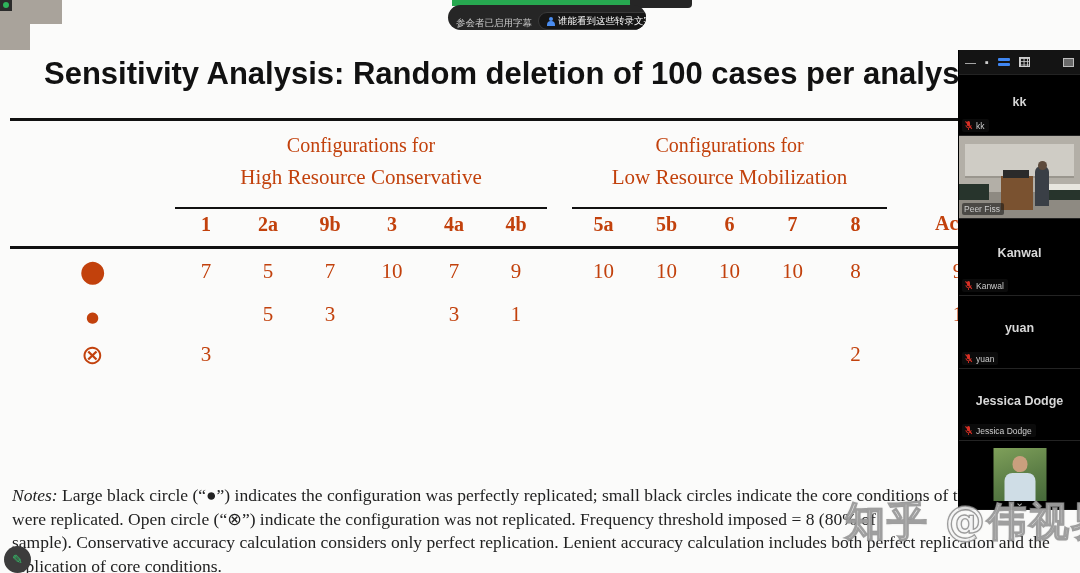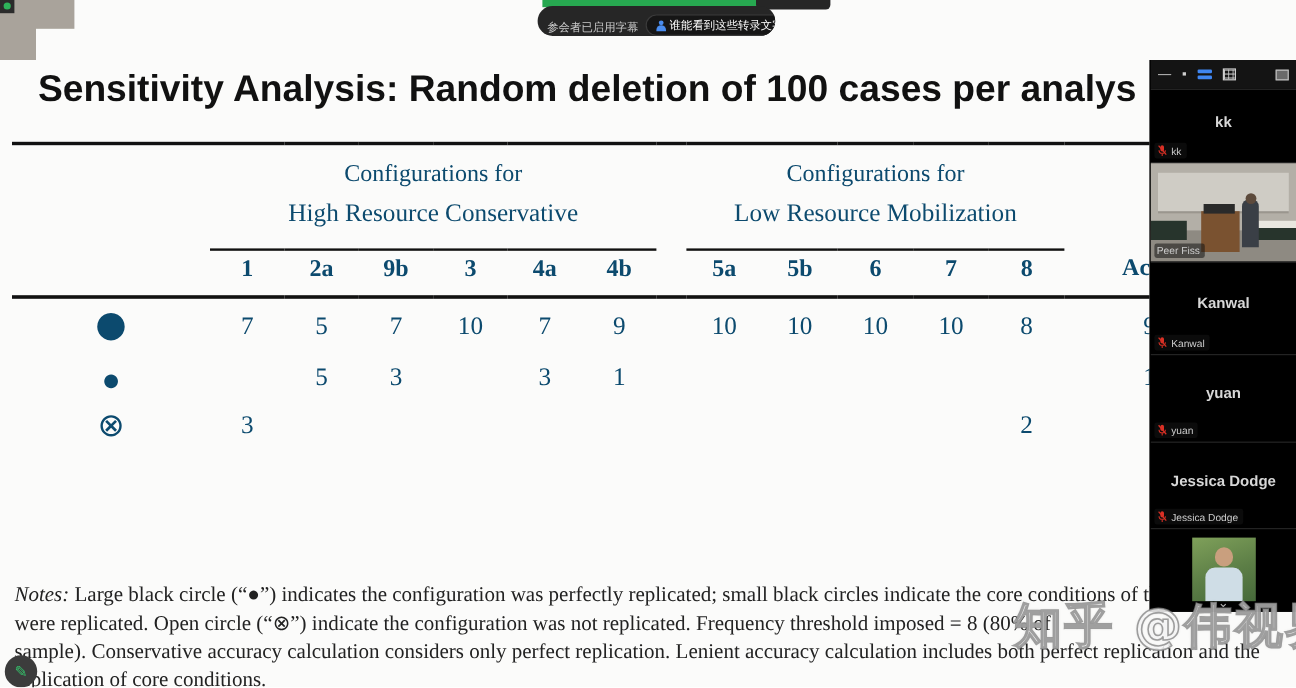--- a/index.html
+++ b/index.html
@@ -1,26 +1,26 @@
 <!DOCTYPE html>
 <html><head>
 <meta charset="utf-8">
 <style>
   * { margin:0; padding:0; box-sizing:border-box; }
   html,body { width:1080px; height:573px; overflow:hidden; background:#fff; }
   .stage { position:relative; width:1080px; height:573px; background:#fbfbfa; overflow:hidden;
            font-family:"Liberation Sans", sans-serif; }
 
   
-  .slide-title { position:absolute; left:17px; top:56px; width:930px; font-family:"Liberation Sans",sans-serif;
-                 font-weight:bold; font-size:31px; color:#111; white-space:nowrap; overflow:hidden;text-align:right; }
+  .slide-title { position:absolute; left:44px; top:56px; width:930px; font-family:"Liberation Sans",sans-serif;
+                 font-weight:bold; font-size:31px; color:#111; white-space:nowrap; overflow:hidden; }
 
   .tblwrap { position:absolute; left:10px; top:118px; width:948px; height:360px; overflow:hidden; }
   table.sens { border-collapse:collapse; table-layout:fixed; width:987px;
-               font-family:"Liberation Serif", serif; color:#0c4a6e; border-top:3px solid #111; }
+               font-family:"Liberation Serif", serif; color:#c2410c; border-top:3px solid #111; }
   table.sens td, table.sens th { vertical-align:middle; text-align:center; font-weight:normal; }
   .col-label{width:165px}.col-hi{width:62px}.col-gap{width:25px}.col-lo{width:63px}.col-extra{width:110px}
   tr.grprow td { height:88px; }
   td.grp { font-weight:bold; border-bottom:2px solid #111; }
   .grp .g1 { font-size:20px; display:block; padding-top:6px; }
   .grp .g2 { font-size:21px; display:block; padding:8px 0 10px; }
   tr.numrow td { height:40px; font-weight:bold; font-size:20px; border-bottom:3px solid #111; padding-bottom:6px; }
   tr.numrow td.extra { text-align:left; padding-left:48px; }
   tr.datarow td { font-size:21px; }
   tr.r0 td{height:46px} tr.r1 td{height:42px} tr.r2 td{height:38px}

